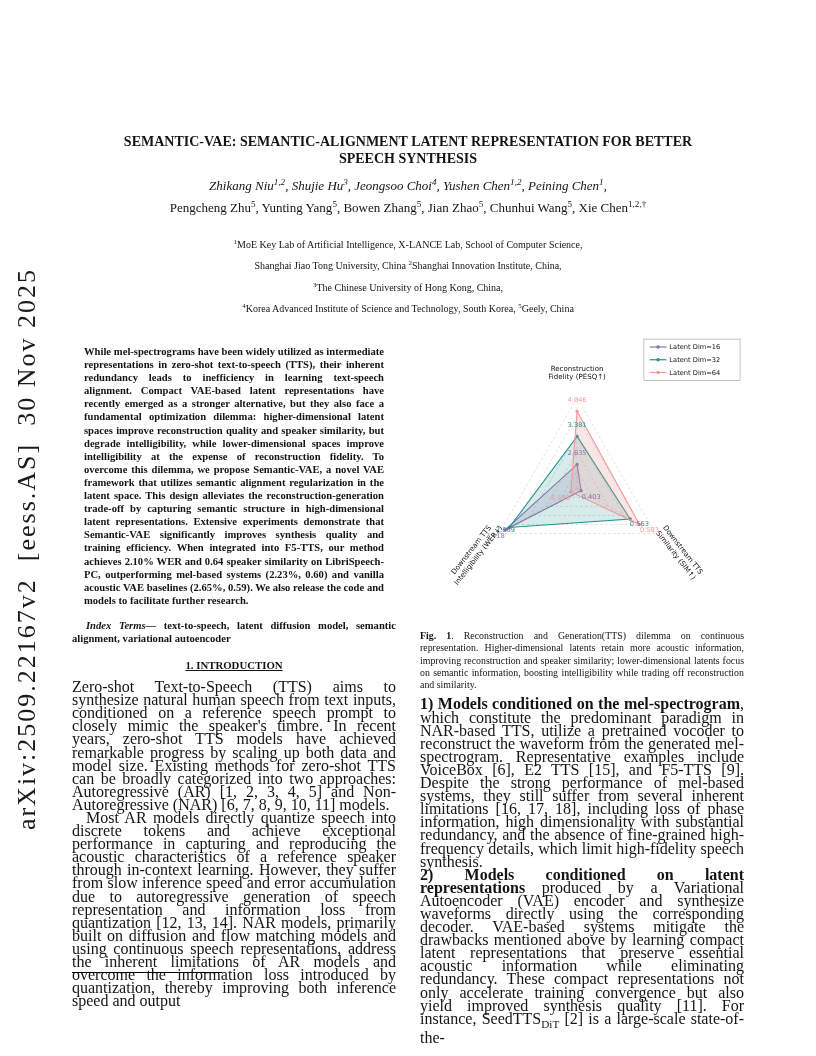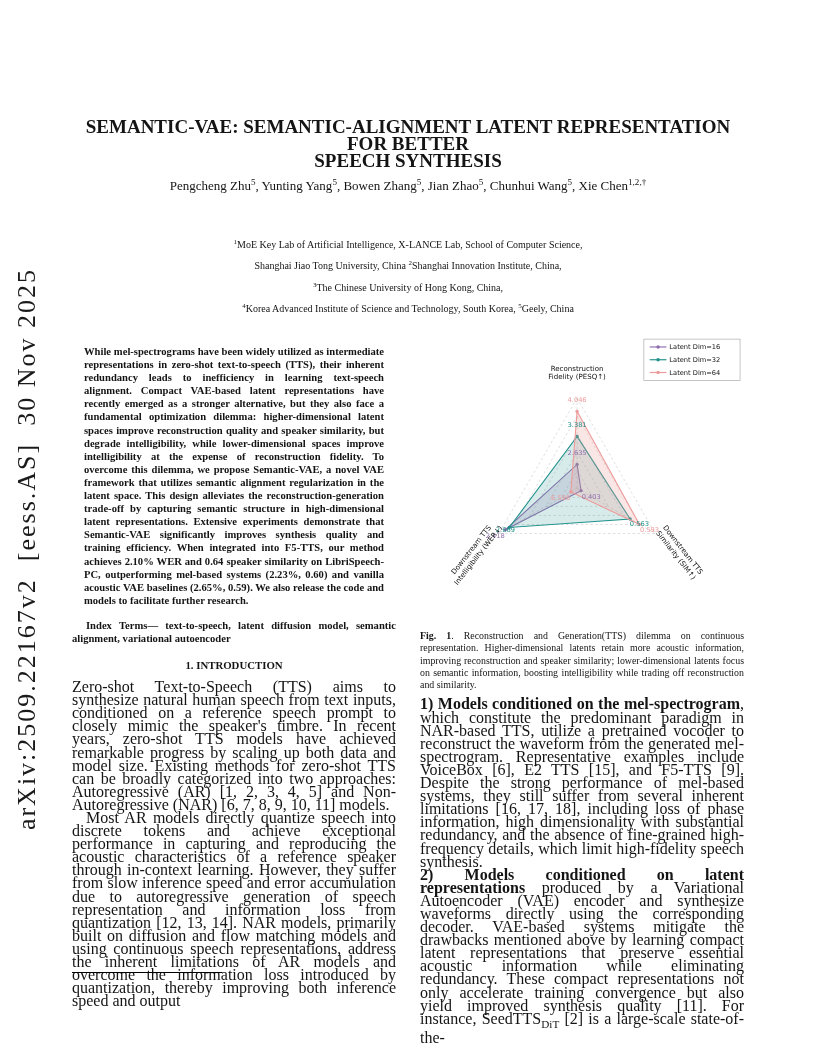--- a/index.html
+++ b/index.html
@@ -6,37 +6,37 @@
   .page {
     position:relative; width:816px; height:1056px; background:#fff;
     font-family:"Liberation Serif", serif; color:#141414; overflow:hidden;
   }
   .arxiv-stamp {
     position:absolute; left:12px; top:268px;
     writing-mode:vertical-rl; transform:rotate(180deg);
     font-size:26px; letter-spacing:2px; color:#1a1a1a; white-space:pre;
   }
   .title { position:absolute; top:118px; left:84px; right:84px; text-align:center;
-    font-size:19px; font-weight:bold; line-height:17px; margin:0; }
+    font-size:14px; font-weight:bold; line-height:17px; margin:15px; }
   .title-line { display:block; }
   .authors { position:absolute; top:173px; left:56px; right:56px; text-align:center;
     font-size:13px; line-height:19px; }
   .italic { font-style:italic; }
   .affiliations { position:absolute; top:233px; left:56px; right:56px; text-align:center;
     font-size:10px; line-height:18px; }
   sup { font-size:70%; }
   sub { font-size:70%; }
   .columns { position:absolute; top:333px; left:72px; right:72px; display:flex; gap:24px; }
   .col { width:324px; flex:0 0 324px; }
   .sec-head { font-size:10.8px; font-weight:bold; text-align:center; margin:0 0 9px 0; }
-  .sec-head.intro { margin:14px 0 9px; }
+  .sec-head.intro { margin:14px 0 9px;text-decoration:underline; }
   .abstract-body { font-weight:bold; margin:12px; font-size:10.6px; line-height:13.1px; text-align:justify; }
   .index-terms { font-weight:bold; margin:11px 0 0; text-indent:14px; font-size:10.6px;
     line-height:13.1px; text-align:justify; }
-  .it-lead { }
+  .it-lead { font-style:italic; }
   .body-par { margin:0; font-size:16px; line-height:13.1px; text-align:justify; }
   .indent { text-indent:14px; }
   .fig { margin:0 0 6px 0; }
   .radar { width:324px; height:295px; display:block; }
   .caption { font-size:9.9px; line-height:12.3px; text-align:justify; margin-top:2px; }
   .footnote { position:absolute; left:72px; top:972px; width:324px; font-size:9.6px; }
   .footnote-rule { width:150px; border-top:1px solid #000; margin-bottom:4px; }
 </style>
 </head>
 <body>
@@ -44,20 +44,21 @@
 <div class="page">
 
   <div class="arxiv-stamp">arXiv:2509.22167v2  [eess.AS]  30 Nov 2025</div>
 
   <h1 class="title">
     <span class="title-line">SEMANTIC-VAE: SEMANTIC-ALIGNMENT LATENT REPRESENTATION FOR BETTER</span>
     <span class="title-line">SPEECH SYNTHESIS</span>
   </h1>
 
   <div class="authors">
+    <div class="italic">Zhikang Niu<sup>1,2</sup>, Shujie Hu<sup>3</sup>, Jeongsoo Choi<sup>4</sup>, Yushen Chen<sup>1,2</sup>, Peining Chen<sup>1</sup>,</div>
     <div>Pengcheng Zhu<sup>5</sup>, Yunting Yang<sup>5</sup>, Bowen Zhang<sup>5</sup>, Jian Zhao<sup>5</sup>, Chunhui Wang<sup>5</sup>, Xie Chen<sup>1,2,†</sup></div>
   </div>
 
   <div class="affiliations">
     <div><sup>1</sup>MoE Key Lab of Artificial Intelligence, X-LANCE Lab, School of Computer Science,</div>
     <div>Shanghai Jiao Tong University, China <sup>2</sup>Shanghai Innovation Institute, China,</div>
     <div><sup>3</sup>The Chinese University of Hong Kong, China,</div>
     <div><sup>4</sup>Korea Advanced Institute of Science and Technology, South Korea, <sup>5</sup>Geely, China</div>
   </div>
 

